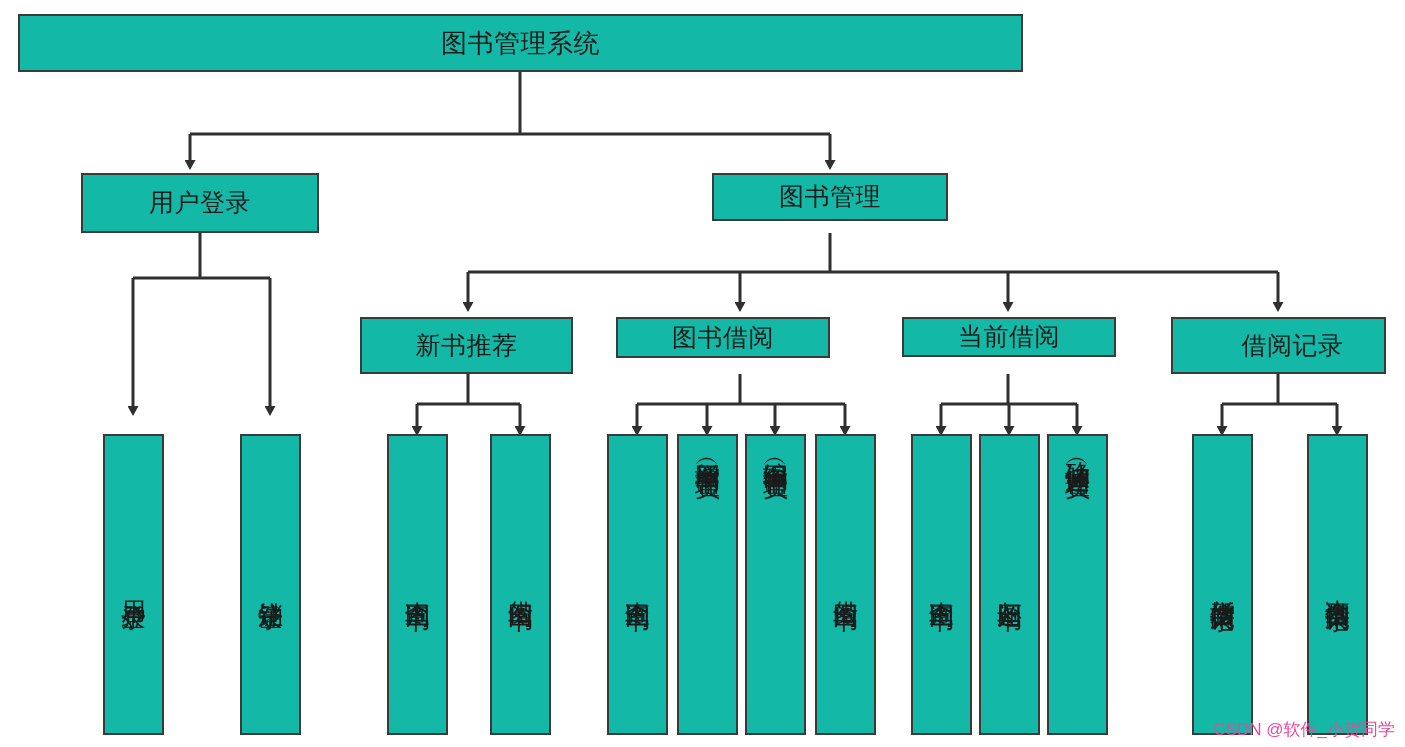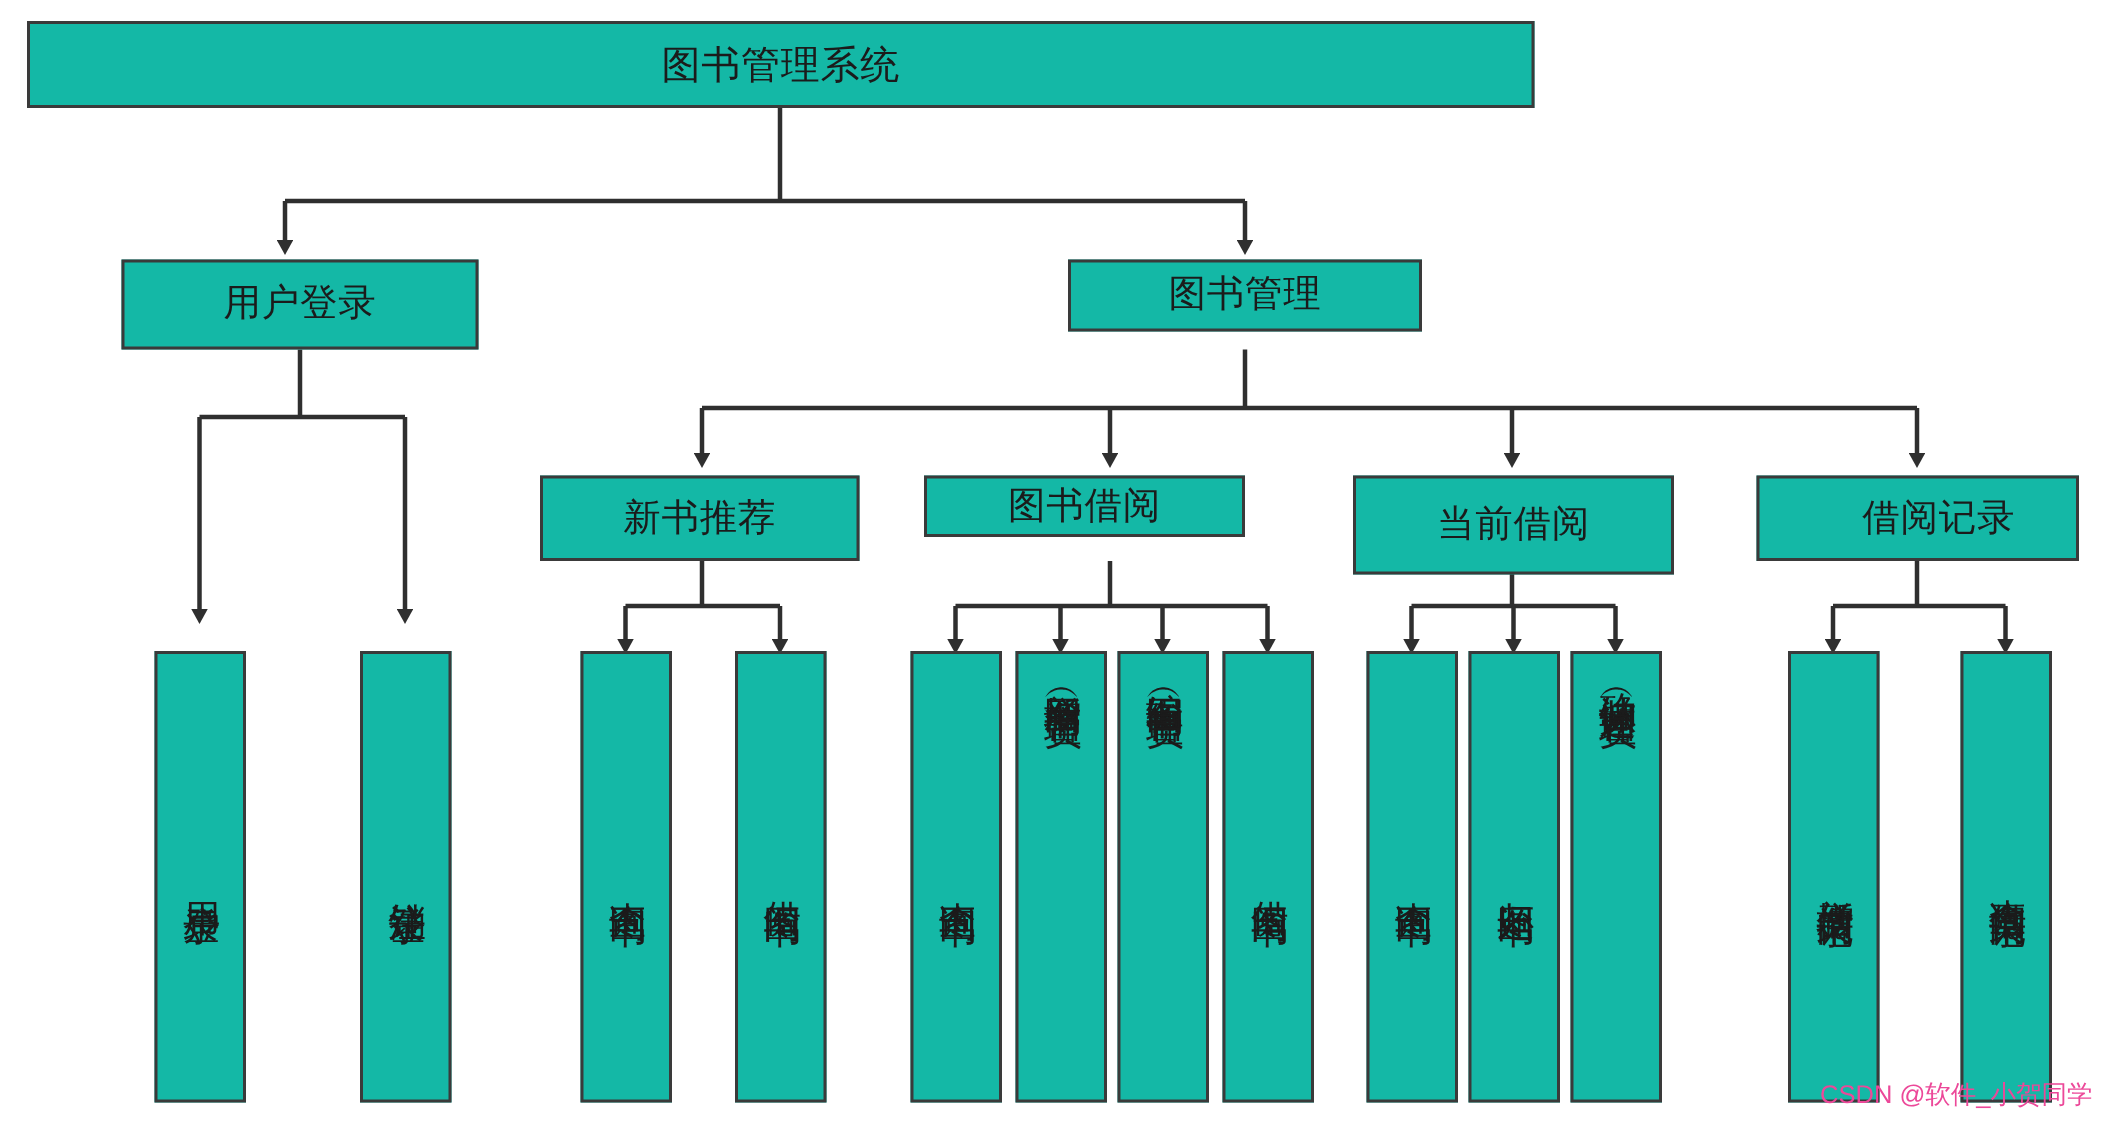--- a/index.html
+++ b/index.html
@@ -149,21 +149,21 @@
   </div>
 
   <div class="node horiz" style="left:360px; top:317px; width:213px; height:57px;">
     <span class="node-label">新书推荐</span>
   </div>
 
   <div class="node horiz" style="left:601px; top:317px; width:214px; height:41px;margin-left:15px;">
     <span class="node-label">图书借阅</span>
   </div>
 
-  <div class="node horiz" style="left:902px; top:317px; width:214px; height:66px;">
+  <div class="node horiz" style="left:902px; top:317px; width:214px; height:40px;">
     <span class="node-label">当前借阅</span>
   </div>
 
   <div class="node horiz" style="left:1171px; top:317px; width:215px; height:57px;padding-left:28px;">
     <span class="node-label">借阅记录</span>
   </div>
 
   <div class="node vert centered" style="left:103px; top:434px; width:61px; height:301px;">
     <span class="node-label">用户登录</span>
   </div>

